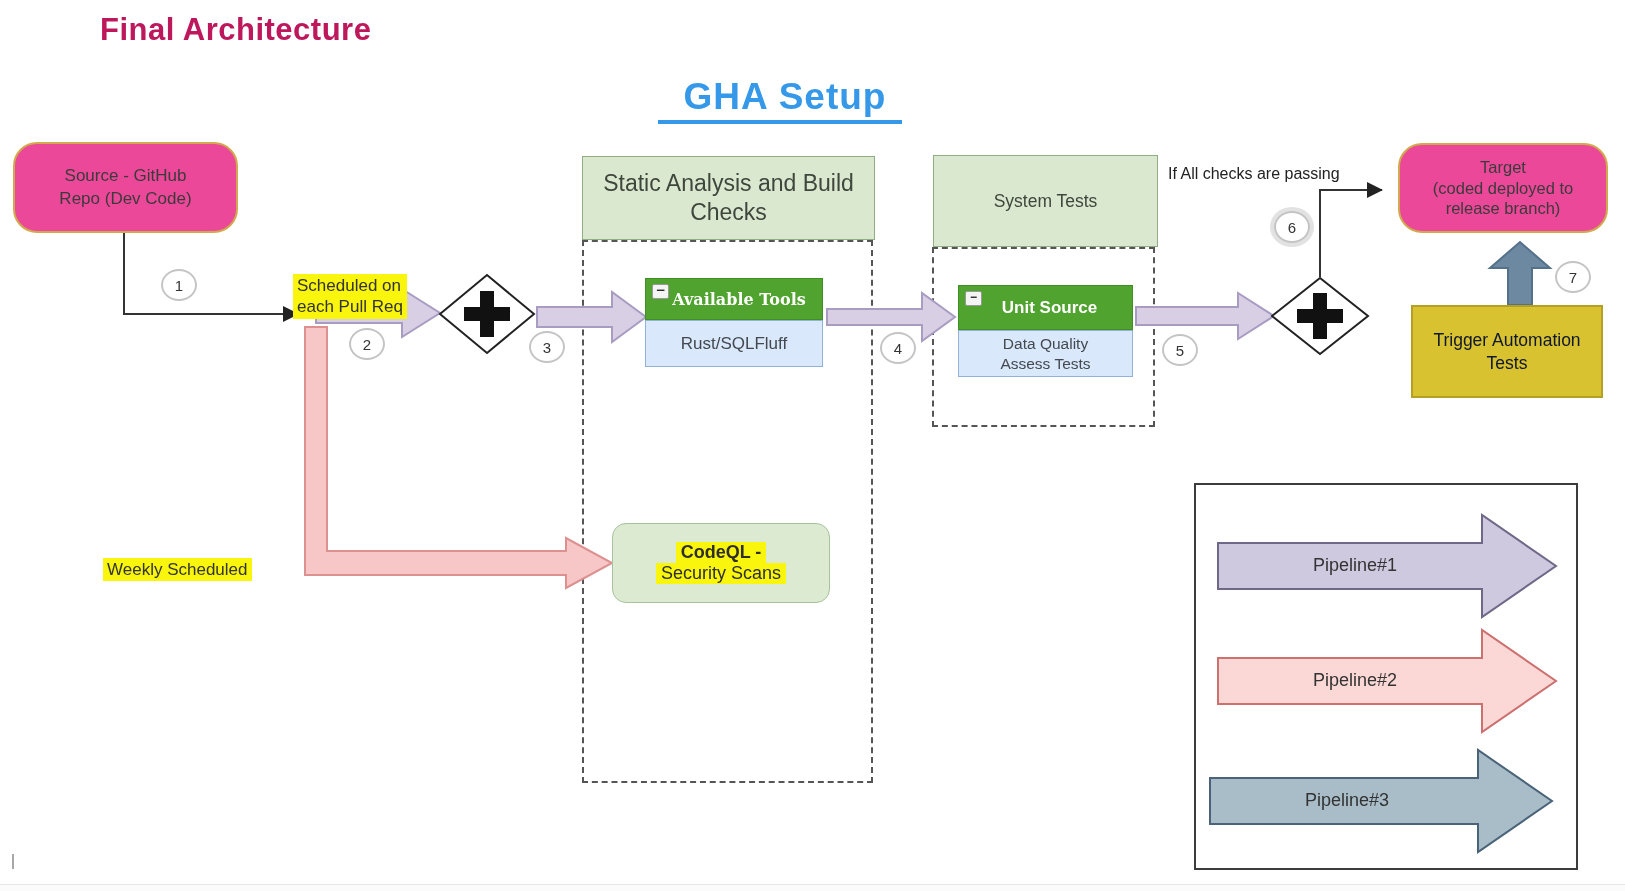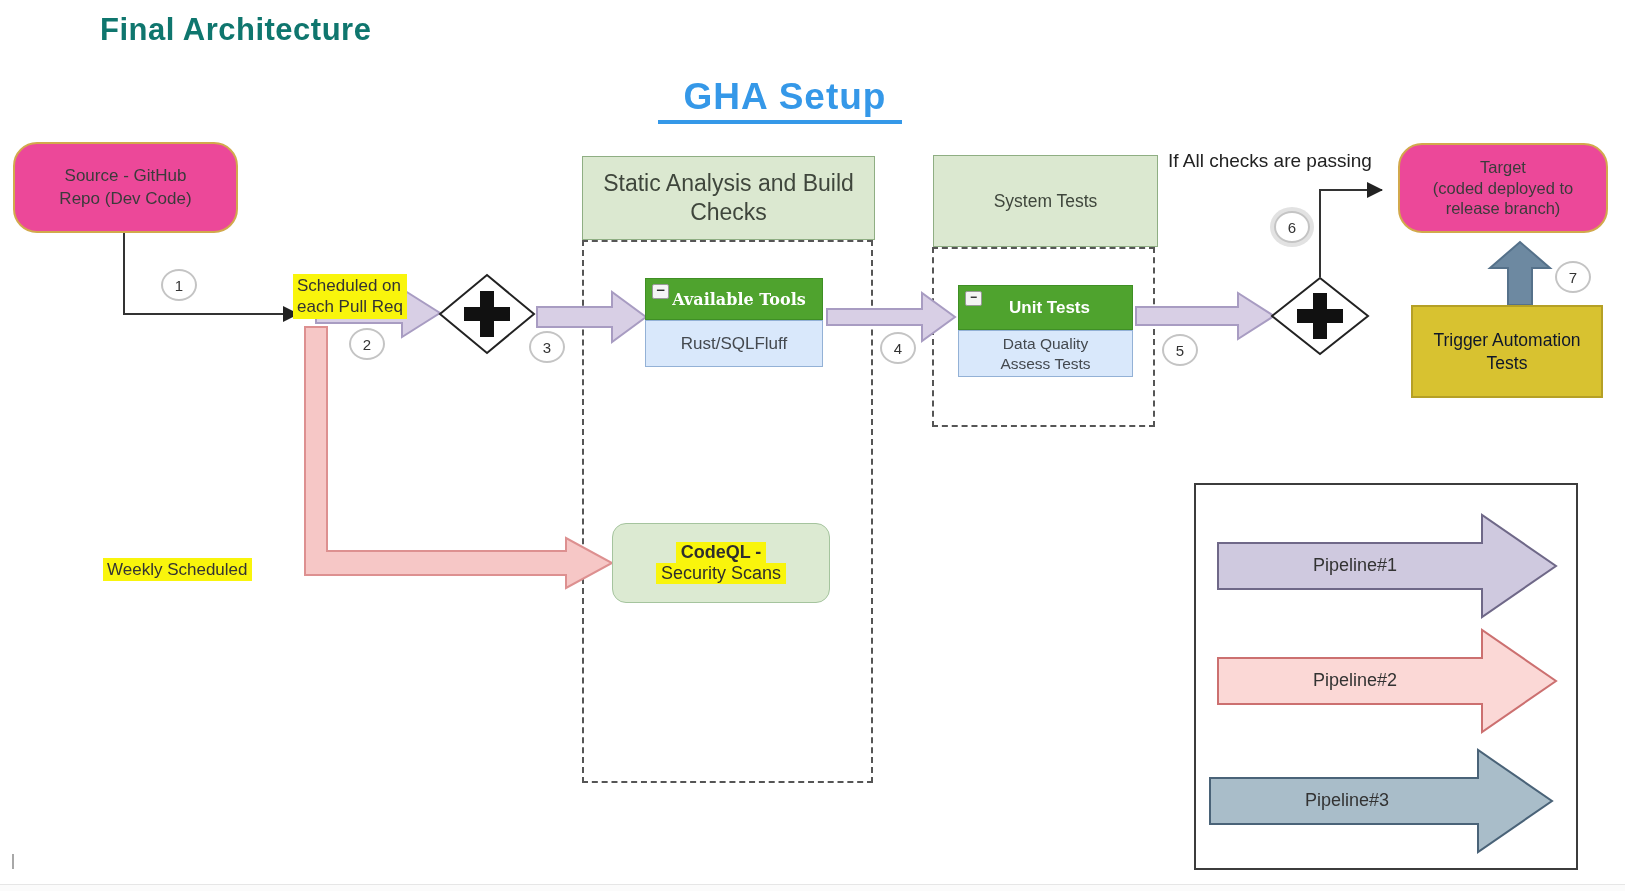--- a/index.html
+++ b/index.html
@@ -3,21 +3,21 @@
 <meta charset="utf-8">
 <style>
   html,body{margin:0;padding:0;background:#fff;}
   body{width:1625px;height:891px;position:relative;overflow:hidden;
        font-family:"Liberation Sans",sans-serif;color:#333;}
   .abs{position:absolute;box-sizing:border-box;}
   .z0{z-index:0}.z1{z-index:1}.z2{z-index:2}.z3{z-index:3}
   .multiline{white-space:pre-line;}
   .center{display:flex;align-items:center;justify-content:center;text-align:center;}
 
-  .page-title{left:100px;top:12px;font-size:31px;font-weight:600;color:#0f766e;letter-spacing:.5px;}
+  .page-title{left:100px;top:12px;font-size:31px;font-weight:600;color:#be185d;letter-spacing:.5px;}
   .heading-wrap{left:555px;top:76px;width:450px;text-align:center;}
   .heading-text{display:inline-block;font-size:37px;font-weight:bold;color:#3598e8;
                 border-bottom:4px solid #3598e8;padding:0 16px 2px 26px;letter-spacing:1px;}
 
   .peach{background:#ec4899;border:2px solid #d2a94c;border-radius:24px;color:#3b3b3b;}
   .stage-green{background:#dbe8d0;border:1.5px solid #8fae83;color:#3f463c;}
   .tool-header{background:#4fa32e;border:1.5px solid #3f8f25;color:#fff;}
   .tool-body{background:#d9e8fb;border:1.5px solid #93b1d6;color:#44494f;text-align:center;}
   .gold{background:#d8c230;border:2px solid #b5a026;color:#0f172a;}
   .codeql{background:#dcead2;border:1.5px solid #a5c49e;border-radius:14px;}
@@ -83,34 +83,34 @@
 <div class="abs z3 heading-wrap">
   <span class="heading-text">GHA Setup</span>
 </div>
 
 <div class="abs z3 peach center multiline" style="left:13px;top:142px;width:225px;height:91px;font-size:17px;line-height:1.3;">Source - GitHub
 Repo (Dev Code)</div>
 
 <div class="abs z3 yellow-label multiline" style="left:293px;top:230px;">Scheduled on
 each Pull Req</div>
 <div class="abs z3 yellow-label" style="left:103px;top:514px;">Weekly Scheduled</div>
-<div class="abs z3" style="left:1168px;top:150px;width:235px;font-size:19px;color:#222;">If All checks are passing</div>
+<div class="abs z3" style="left:1168px;top:165px;width:235px;font-size:16px;color:#222;">If All checks are passing</div>
 
 <div class="abs z3 stage-green center multiline" style="left:582px;top:156px;width:293px;height:84px;font-size:23px;line-height:1.25;">Static Analysis and Build
 Checks</div>
 <div class="abs z3 tool-header center" style="left:645px;top:278px;width:178px;height:42px;font-family:'DejaVu Serif',serif;font-weight:bold;font-size:16px;padding-left:10px;">
   <span class="minus-icon">−</span>
   <span>Available Tools</span>
 </div>
 <div class="abs z3 tool-body center" style="left:645px;top:320px;width:178px;height:47px;font-size:17px;">Rust/SQLFluff</div>
 
 <div class="abs z3 stage-green center" style="left:933px;top:155px;width:225px;height:92px;font-size:17.5px;">System Tests</div>
 <div class="abs z3 tool-header center" style="left:958px;top:285px;width:175px;height:45px;font-weight:bold;font-size:17px;padding-left:8px;">
   <span class="minus-icon">−</span>
-  <span>Unit Tests</span>
+  <span>Unit Source</span>
 </div>
 <div class="abs z3 tool-body center multiline" style="left:958px;top:330px;width:175px;height:47px;font-size:15.5px;line-height:1.25;">Data Quality
 Assess Tests</div>
 
 <div class="abs z3 codeql center" style="left:612px;top:523px;width:218px;height:80px;font-size:18px;flex-direction:column;">
   <span class="hl" style="padding:0 5px;font-weight:bold;">CodeQL -</span>
   <span class="hl" style="padding:0 5px;">Security Scans</span>
 </div>
 
 <div class="abs z3 peach center multiline" style="left:1398px;top:143px;width:210px;height:90px;font-size:16.5px;line-height:1.25;">Target

